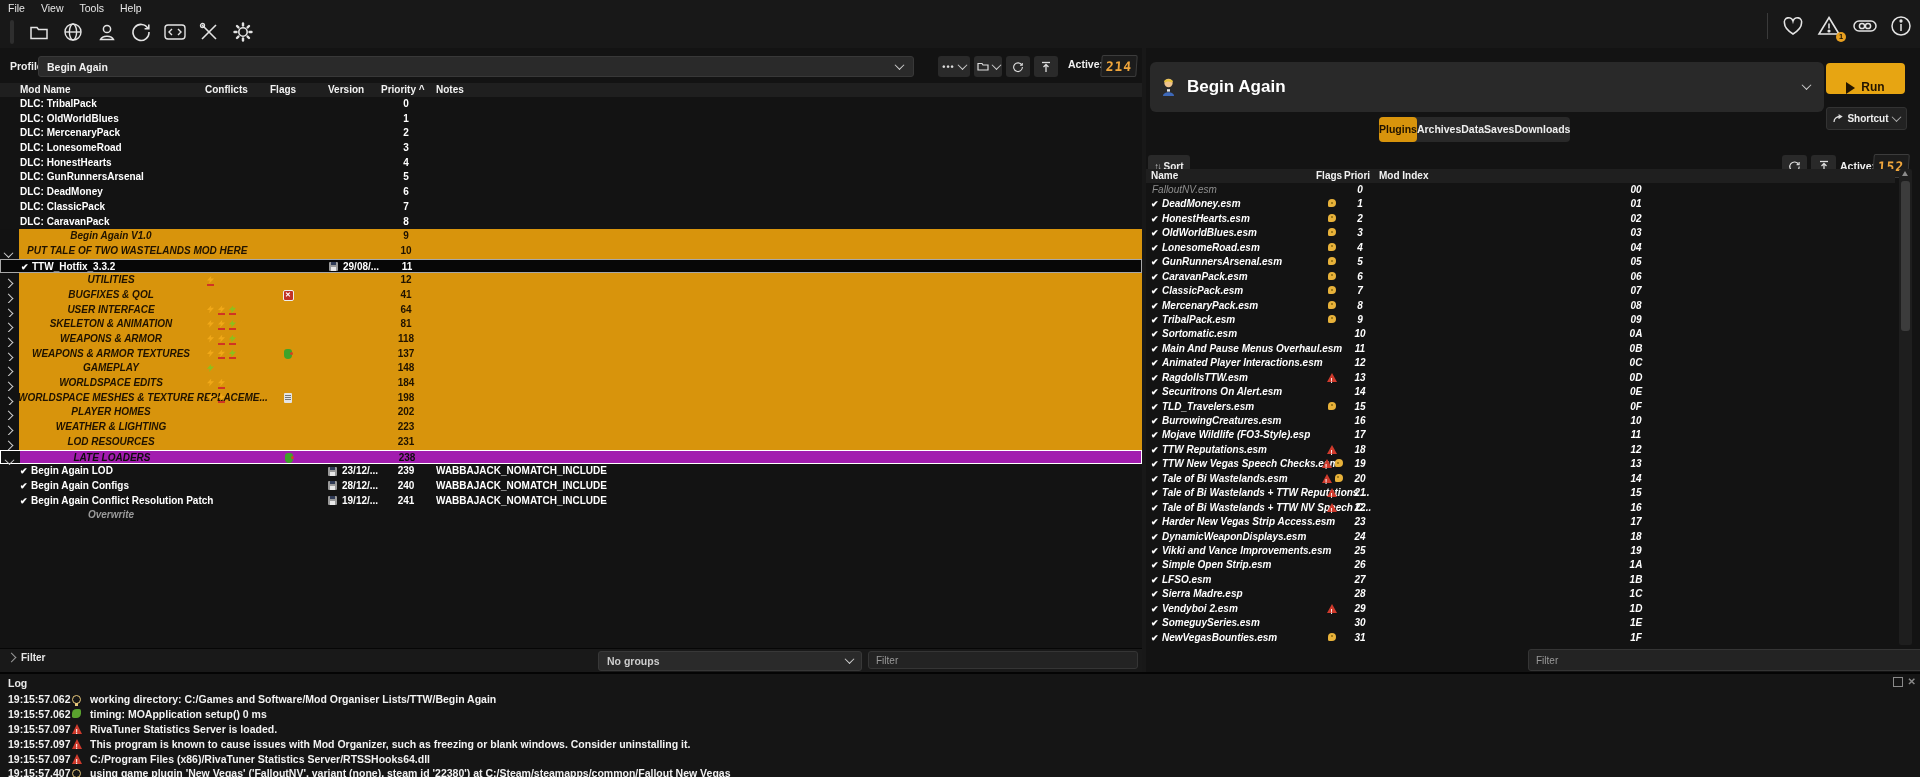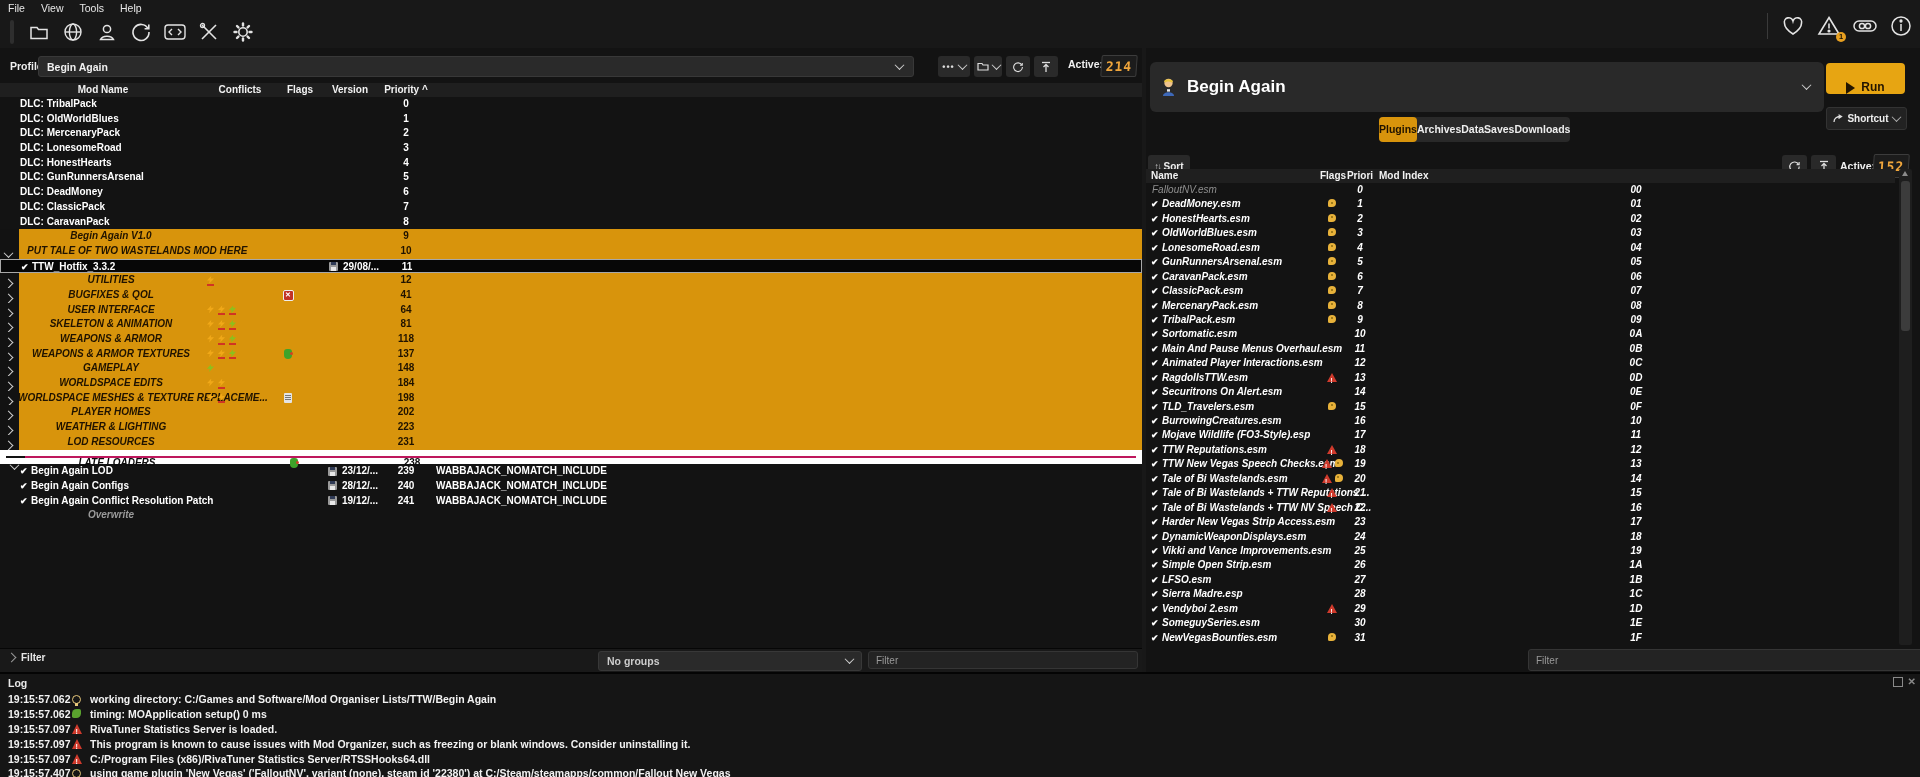--- a/index.html
+++ b/index.html
@@ -20,27 +20,27 @@
   .plabel{position:absolute;left:10px;top:8px;height:21px;line-height:21px;font-size:10.5px;font-weight:700;color:#eee}
   .combo{position:absolute;background:#2a2a2a;border:1px solid #383838;border-radius:3px;color:#f0f0f0;font-weight:700;font-size:10.5px;display:flex;align-items:center;padding:0 8px}
   .chev{width:6px;height:6px;border-right:1.5px solid #cfcfcf;border-bottom:1.5px solid #cfcfcf;display:inline-block}
   .chev-d{transform:rotate(45deg) translate(-1px,-1px)}
   .chev-r{transform:rotate(-45deg)}
   .sqbtn{position:absolute;background:#2a2a2a;border-radius:3px;display:flex;align-items:center;justify-content:center;gap:4px;color:#ddd;font-size:11px;font-weight:700}
   .lcd{background:#1c1c1c;border:1px solid #3c3c3c;border-radius:2px;color:#f0a63c;font-family:"DejaVu Sans Mono",monospace;font-weight:700;font-size:13px;letter-spacing:1px;display:flex;align-items:center;justify-content:center;transform:skewX(-4deg)}
   .activelbl{font-size:10.5px;font-weight:700;color:#f0f0f0}
   
   .lhead{position:absolute;left:0;top:35px;width:1142px;height:14px;background:#1f1f1f;font-size:10px;font-weight:700;color:#f2f2f2}
-  .hcell{position:absolute;top:0;height:14px;line-height:14px;text-align:center}
+  .hcell{position:absolute;top:0;height:14px;line-height:14px;}
   .lrows{position:absolute;left:0;top:49px;width:1142px}
   .mrow{position:relative;height:14.7px;line-height:14.7px;font-size:10px;font-weight:700;box-sizing:border-box}
   .r-dlc{color:#fff}
   .r-orange{background:#d8940c;color:#201300}
   .r-modsel{background:#070707;border:1px solid #a8a8a8;color:#fff}
-  .r-catsel{background:#be185d;border:6px solid #ffffff;color:#0d0d0d}
+  .r-catsel{background:#a21caf;border:1px solid #ffffff;color:#0d0d0d}
   .r-mod{color:#fff}
   .r-ovr{color:#9a9a9a}
   .gchev{position:absolute;left:5px;top:4px}
   .gdark{position:absolute;left:0;top:0;width:19px;height:100%;background:#121212}
   .chk{position:absolute;left:20px;color:#fff;font-size:9px}
   .lname{position:absolute;left:20px;white-space:nowrap}
   .lname-chk{left:31px}
   .cname{position:absolute;left:18px;width:186px;text-align:center;font-style:italic;white-space:nowrap}
   .sepleft{position:absolute;left:27px;font-style:italic;white-space:nowrap}
   .bolts{position:absolute;left:207px;top:2.5px;display:flex;gap:4px}
@@ -266,20 +266,21 @@
   </div>
   <div class="activelbl" style="position:absolute;left:1068px;top:10px">Active:</div>
   <div class="lcd" style="position:absolute;left:1101px;top:7px;width:34px;height:20px">214</div>
 
   <div class="lhead">
     <div class="hcell" style="left:20px;width:166px">Mod Name</div>
     <div class="hcell" style="left:205px;width:70px">Conflicts</div>
     <div class="hcell" style="left:270px;width:60px">Flags</div>
     <div class="hcell" style="left:328px;width:44px">Version</div>
     <div class="hcell" style="left:381px;width:50px"><span>Priority</span> <span>^</span></div>
+    <div class="hcell" style="left:436px;width:690px">Notes</div>
   </div>
   <div class="lrows">
       <div class="mrow r-dlc">
         <div class="lname">DLC: TribalPack</div>
         <div class="pri">0</div>
       </div>
       <div class="mrow r-dlc">
         <div class="lname">DLC: OldWorldBlues</div>
         <div class="pri">1</div>
       </div>

